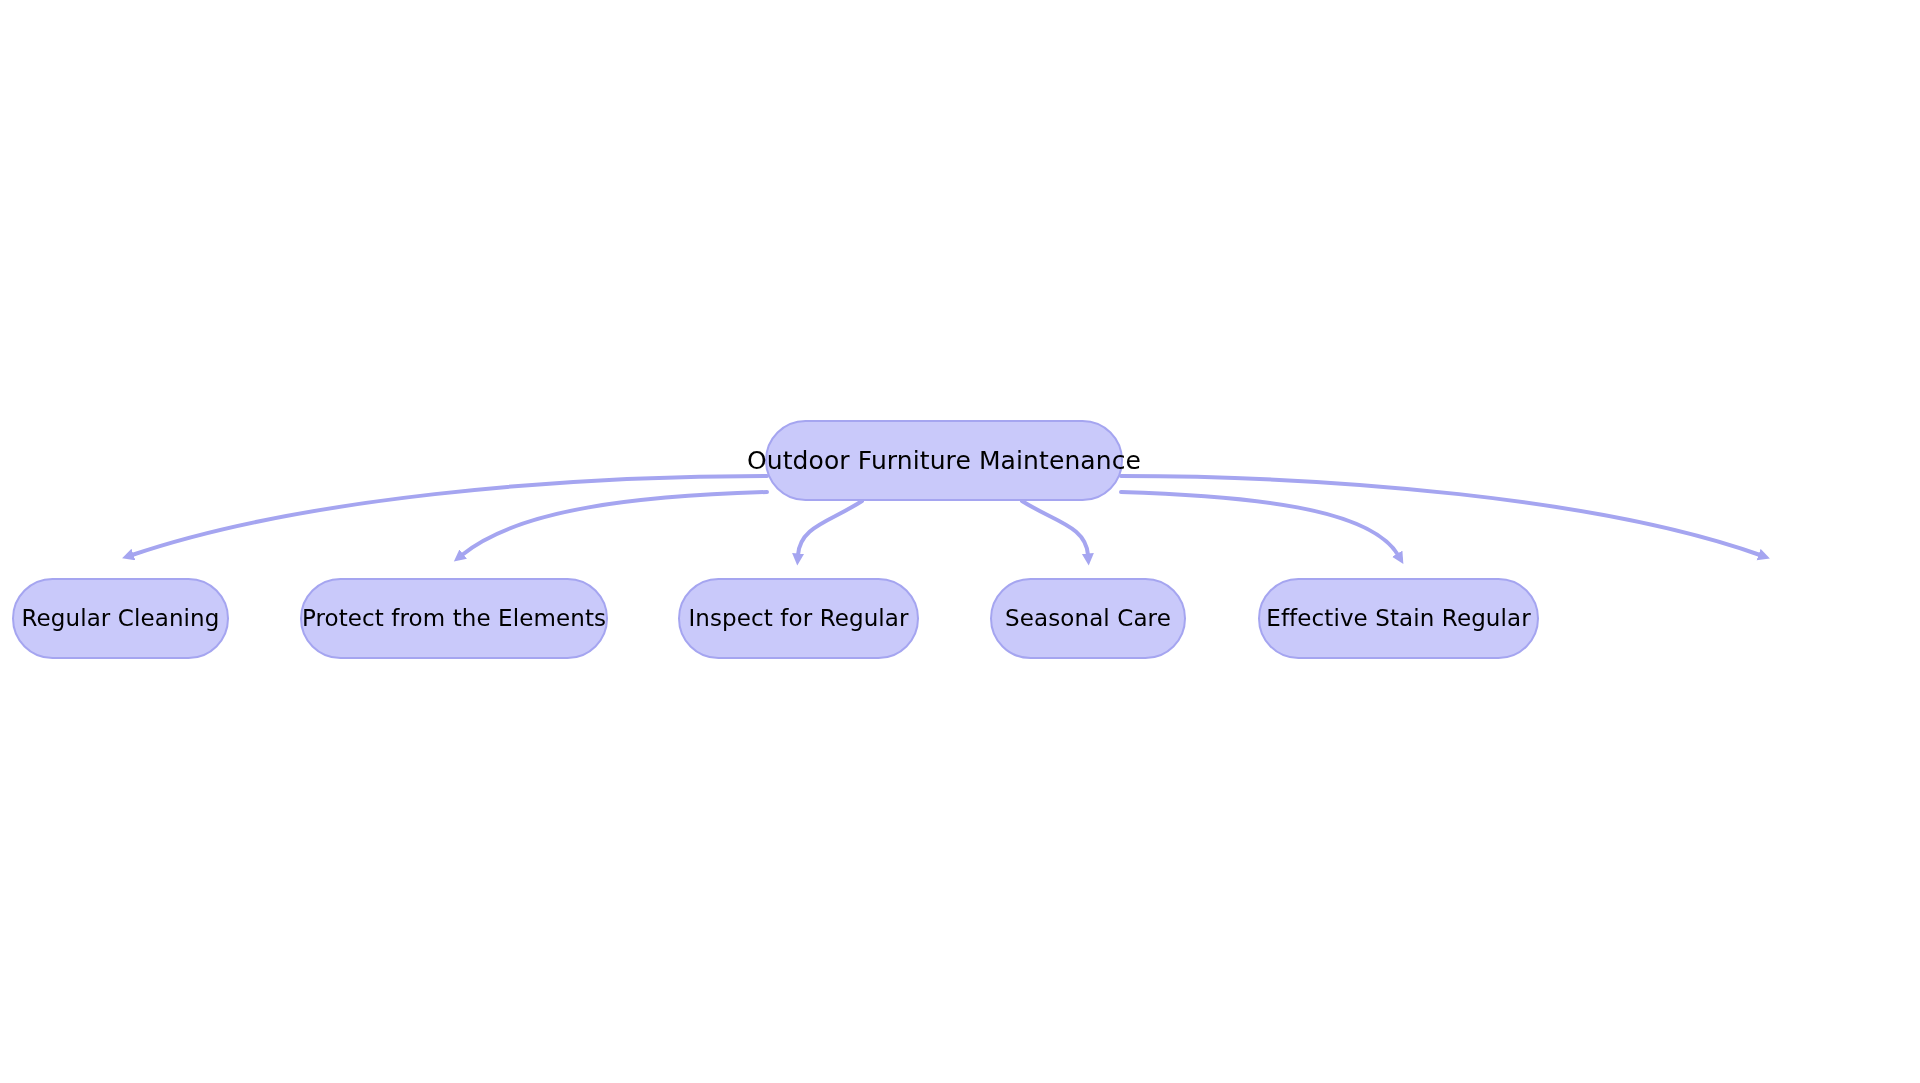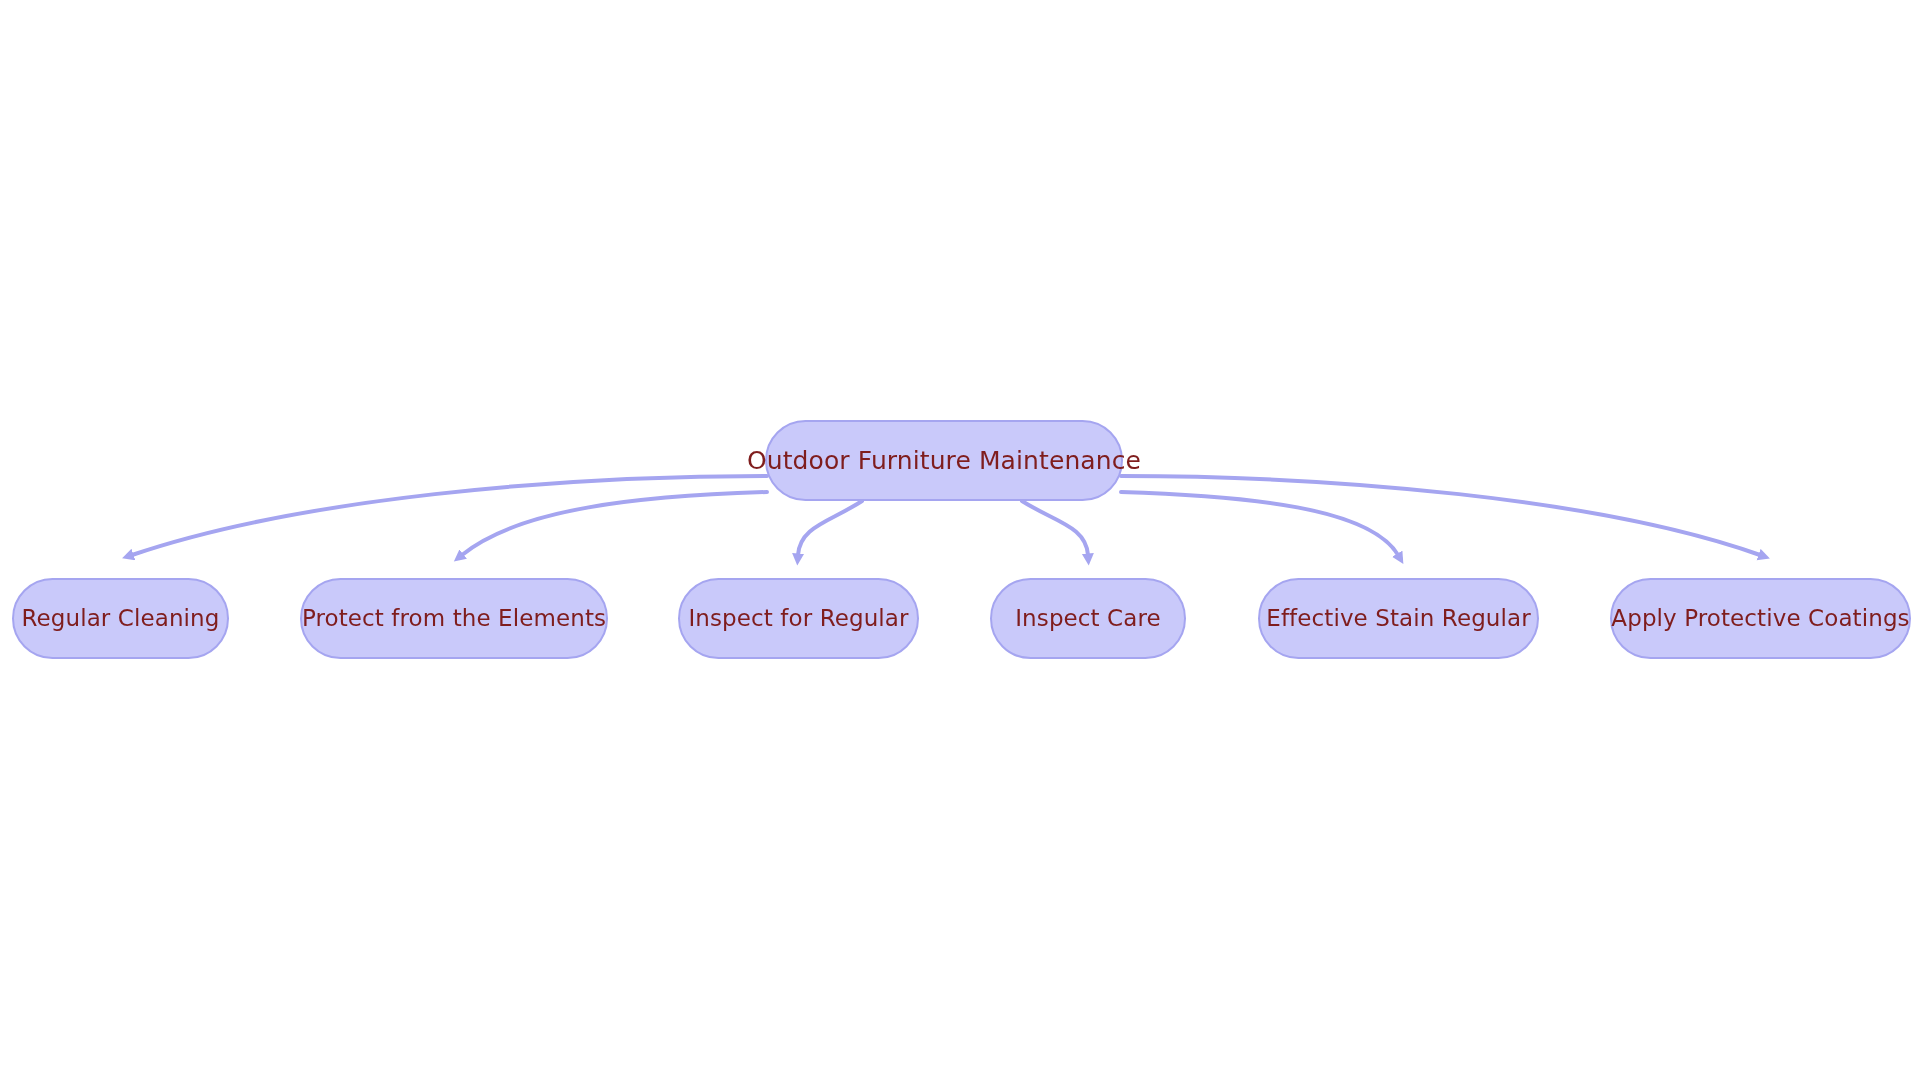--- a/index.html
+++ b/index.html
@@ -33,21 +33,21 @@
     display: flex;
     align-items: center;
     justify-content: center;
     background: #c9c9fa;
     border: 2px solid #a5a5f0;
     border-radius: 44px;
     text-align: center;
     padding: 0 16px;
   }
   .flow-node .node-label {
-    color: #7f1d1d;
+    color: #000000;
     font-family: "DejaVu Sans", "Liberation Sans", sans-serif;
     font-weight: 400;
     letter-spacing: 0.1px;
     white-space: nowrap;
     line-height: 1;
     text-align: right;
   }
   #node-root {
     left: 765px;
     top: 420px;
@@ -102,24 +102,21 @@
 
   <div class="flow-node child-node" id="node-child-0">
     <span class="node-label">Regular Cleaning</span>
   </div>
 
   <div class="flow-node child-node" id="node-child-2">
     <span class="node-label">Inspect for Regular</span>
   </div>
 
   <div class="flow-node child-node" id="node-child-3">
-    <span class="node-label">Inspect Care</span>
+    <span class="node-label">Seasonal Care</span>
   </div>
 
   <div class="flow-node child-node" id="node-child-4">
     <span class="node-label">Effective Stain Regular</span>
   </div>
 
-  <div class="flow-node child-node" id="node-child-5">
-    <span class="node-label">Apply Protective Coatings</span>
-  </div>
 
 </div>
 
 </body></html>

